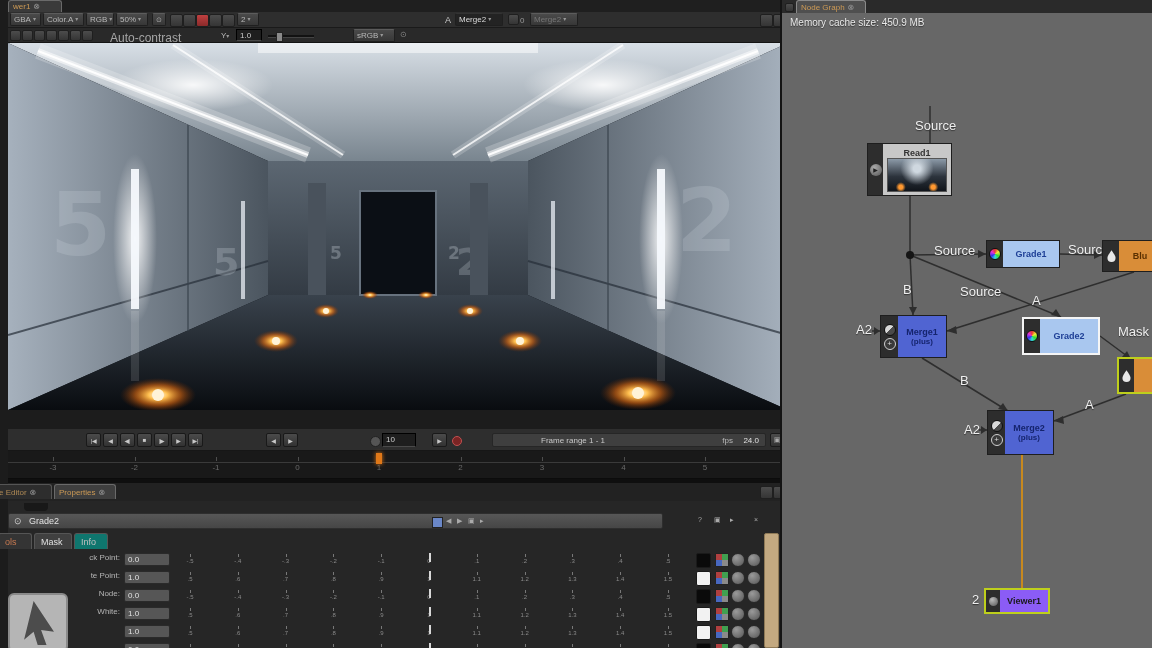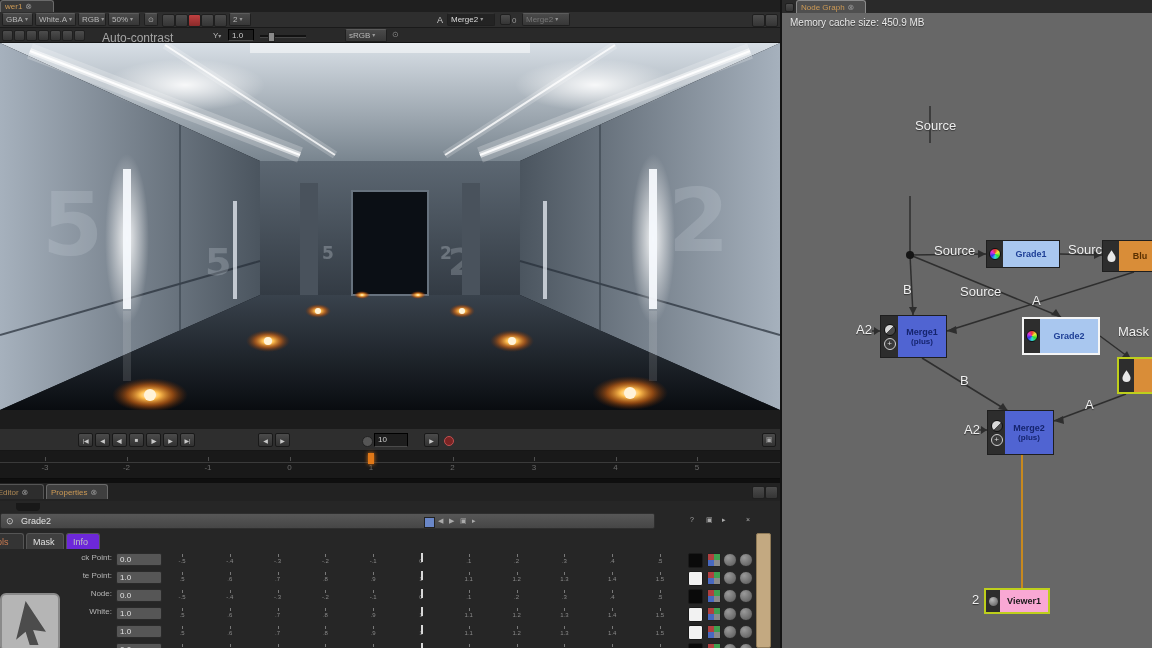--- a/index.html
+++ b/index.html
@@ -41,36 +41,36 @@
   .ntab{background:#2d2d2d;display:flex;flex-direction:column;align-items:center;justify-content:center;gap:2px}
   .nbody{flex:1;display:flex;flex-direction:column;align-items:center;justify-content:center;font-weight:bold;overflow:hidden}
   .cwheel{width:10px;height:10px;border-radius:50%;border:1px solid #111;background:conic-gradient(#e33,#ee3,#3d3,#3dd,#33e,#d3d,#e33)}
   .micon1{width:10px;height:10px;border-radius:50%;border:1px solid #111;background:linear-gradient(135deg,#d8d8d8 50%,#4a4a4a 50%)}
   .micon2{width:10px;height:10px;border-radius:50%;border:1px solid #cfcfcf;background:#3a3a3a;color:#ddd;font-size:8px;line-height:9px;text-align:center}
   .ricon{width:12px;height:12px;border-radius:50%;background:radial-gradient(circle at 35% 30%,#aaa,#555);color:#222;font-size:6px;line-height:12px;text-align:center}
 </style>
 </head>
 <body>
 
-<div class="abs" style="left:0;top:0;width:780px;height:648px">
+<div class="abs" style="left:8px;top:0;width:780px;height:648px">
 
   <div class="abs tabstrip" style="top:0;height:12px">
     <div class="tab" style="left:0;width:54px">
       <span>wer1</span>
       <span class="closeg">⊗</span>
     </div>
   </div>
 
   <div class="abs" style="top:12px;width:780px;height:16px;background:#2e2e2e;border-bottom:1px solid #1a1a1a;box-sizing:border-box">
     <div class="btn" style="left:2px;top:1px;width:31px">
         <span>GBA</span>
         <span class="caret">▾</span>
       </div>
     <div class="btn" style="left:35px;top:1px;width:41px">
-        <span>White.A</span>
+        <span>Color.A</span>
         <span class="caret">▾</span>
       </div>
     <div class="btn" style="left:78px;top:1px;width:28px">
         <span>RGB</span>
         <span class="caret">▾</span>
       </div>
     <div class="btn" style="left:108px;top:1px;width:32px">
         <span>50%</span>
         <span class="caret">▾</span>
       </div>
@@ -251,20 +251,25 @@
       </div>
     <div class="tbtn" style="left:275px;top:4px">
         <span>▶</span>
       </div>
     <span class="abs" style="left:362px;top:7px;width:9px;height:9px;border-radius:50%;background:#555;border:1px solid #222"></span>
     <div class="field" style="left:374px;top:4px;width:34px;height:14px"><span>10</span></div>
     <div class="tbtn" style="left:424px;top:4px">
         <span>▶</span>
       </div>
     <span class="abs" style="left:444px;top:7px;width:8px;height:8px;border-radius:50%;background:#7a2424;border:1px solid #c05050"></span>
+    <div class="abs" style="left:484px;top:4px;width:274px;height:14px;background:#3f3f3f;border:1px solid #262626;border-radius:2px;box-sizing:border-box">
+      <span class="abs" style="left:48px;top:2px;font-size:8px;color:#c8c8c8">Frame range 1 - 1</span>
+      <span class="abs" style="right:32px;top:2px;font-size:8px;color:#b8b8b8">fps</span>
+      <span class="abs" style="right:6px;top:2px;font-size:8px;color:#e0e0e0">24.0</span>
+    </div>
     <div class="tbtn" style="left:762px;top:4px;width:14px">
         <span class="ticon">▣</span>
       </div>
   </div>
 
   <div class="abs" style="top:451px;width:780px;height:28px;background:#191919;border-bottom:1px solid #0c0c0c;box-sizing:border-box">
     <div class="abs" style="left:0;top:11px;width:780px;height:1px;background:#3a3a3a"></div>
     <div class="abs" tick-class="rtick" style="left:32px;top:6px;width:678px;display:flex;justify-content:space-between">
         <span class="rtick">-3</span>
         <span class="rtick">-2</span>
@@ -311,21 +316,21 @@
     <span class="abs ticon" style="left:706px;top:33px">▣</span>
     <span class="abs ticon" style="left:722px;top:33px">▸</span>
     <span class="abs ticon" style="left:746px;top:33px">×</span>
 
     <div class="ptab" style="left:-10px;top:50px;width:34px;background:#343434;color:#c87a50">
         <span>ols</span>
       </div>
     <div class="ptab" style="left:26px;top:50px;width:38px;background:#404040;color:#e0e0e0">
         <span>Mask</span>
       </div>
-    <div class="ptab" style="left:66px;top:50px;width:34px;background:#6d28d9;color:#c0c0c0">
+    <div class="ptab" style="left:66px;top:50px;width:34px;background:#0f766e;color:#c0c0c0">
         <span>Info</span>
       </div>
 
     <div class="abs" style="left:0;top:70px;width:780px;height:17px">
       <span class="prow-label">ck Point:</span>
       <div class="pfield"><span>0.0</span></div>
       <div class="slider">
           <div class="sticks" tick-class="stick">
             <span class="stick">-.5</span>
             <span class="stick">-.4</span>
@@ -551,20 +556,33 @@
   <span class="ng-label" style="left:178px;top:284px">Source</span>
   <span class="ng-label" style="left:286px;top:242px">Source</span>
   <span class="ng-label" style="left:250px;top:293px">A</span>
   <span class="ng-label" style="left:74px;top:322px">A2</span>
   <span class="ng-label" style="left:336px;top:324px">Mask</span>
   <span class="ng-label" style="left:178px;top:373px">B</span>
   <span class="ng-label" style="left:182px;top:422px">A2</span>
   <span class="ng-label" style="left:303px;top:397px">A</span>
   <span class="ng-label" style="left:190px;top:592px">2</span>
 
+  <div class="node" style="left:85px;top:143px;width:85px;height:53px">
+    <div class="ntab" style="width:15px">
+      <span class="ricon">▶</span>
+    </div>
+    <div class="nbody" style="position: relative; background: rgb(200, 200, 200);">
+      <span style="font-size:9px;color:#333;position:relative;z-index:2">Read1</span>
+      <div style="width:58px;height:32px;border:1px solid #555;background:
+        radial-gradient(circle at 22% 88%, #ff9830 0 2px, rgba(255,150,40,0) 5px),
+        radial-gradient(circle at 78% 88%, #ff9830 0 2px, rgba(255,150,40,0) 5px),
+        radial-gradient(circle at 50% 30%, #cfd8e0 0 10%, rgba(200,210,220,0) 45%),
+        linear-gradient(#8c9aa8 0%, #2c333c 55%, #10141a 100%)"></div>
+    </div>
+  </div>
 
   <div class="node" style="left:204px;top:240px;width:74px;height:28px">
     <div class="ntab" style="width:16px">
         <span class="cwheel"></span>
       </div>
     <div class="nbody" style="background: rgb(169, 199, 239);">
       <span style="font-size:9px;color:#1e3f96">Grade1</span>
     </div>
   </div>
 
@@ -616,17 +634,17 @@
     <div class="nbody" style="background: rgb(80, 100, 210);">
       <span style="font-size:9px;color:#15246e">Merge2</span>
       <span style="font-size:8px;color:#15246e">(plus)</span>
     </div>
   </div>
 
   <div class="node" style="left: 202px; top: 588px; width: 66px; height: 26px; border-width: 2px; border-style: solid; border-color: rgb(190, 207, 28);">
     <div class="ntab" style="width:14px">
       <span style="width:9px;height:9px;border-radius:50%;background:radial-gradient(circle at 35% 30%,#bbb,#555)"></span>
     </div>
-    <div class="nbody" style="background: #f9a8d4;">
+    <div class="nbody" style="background: #8b5cf6;">
       <span style="font-size:9px;color:#1a1a1a">Viewer1</span>
     </div>
   </div>
 </div>
 
 </body></html>

